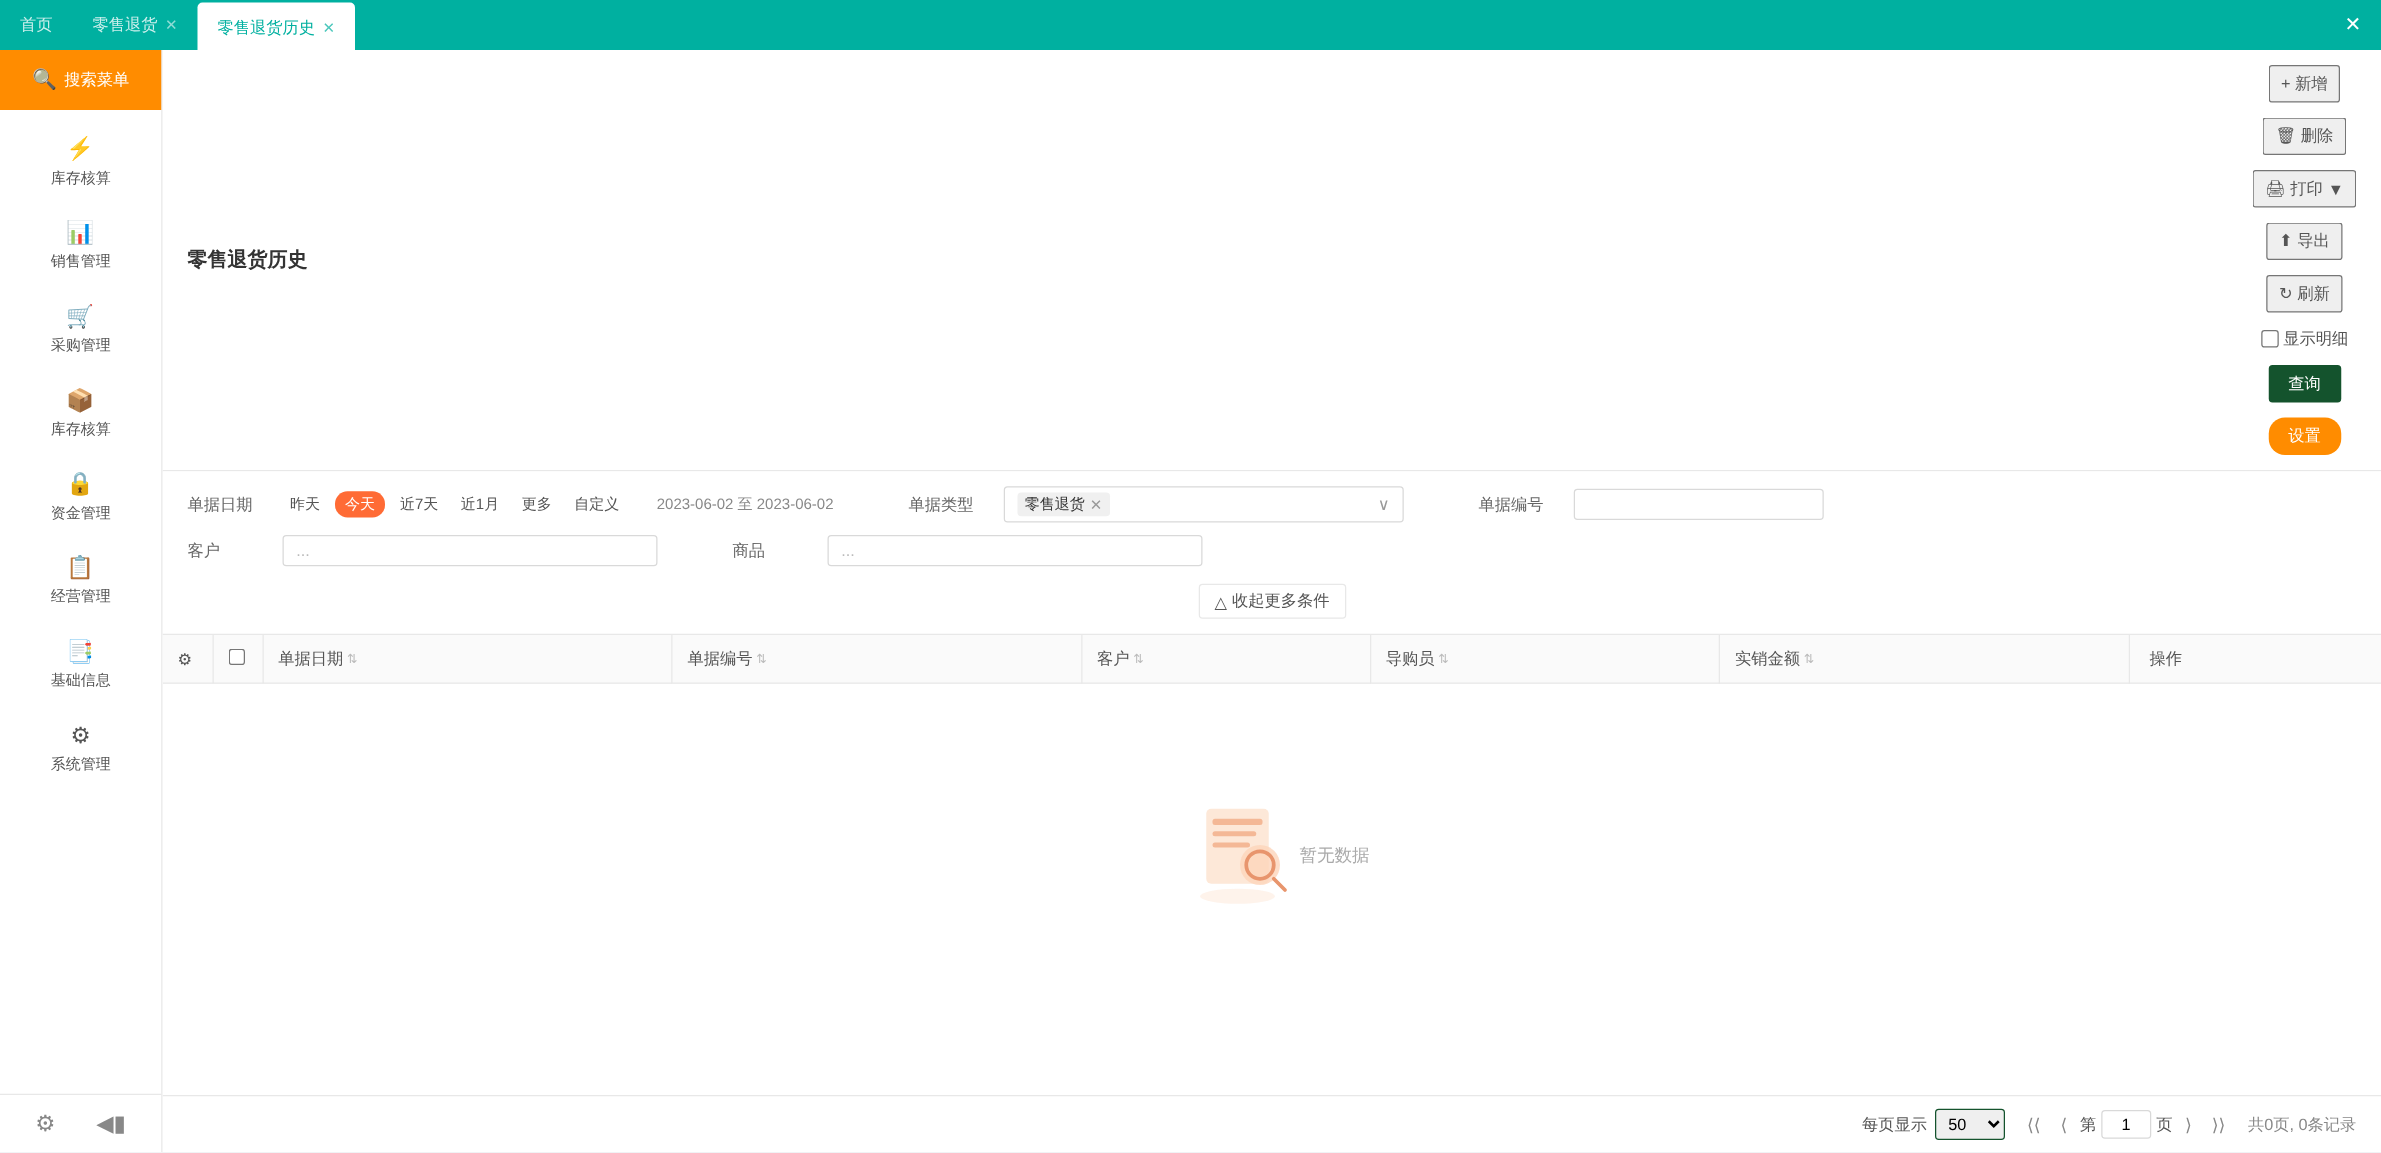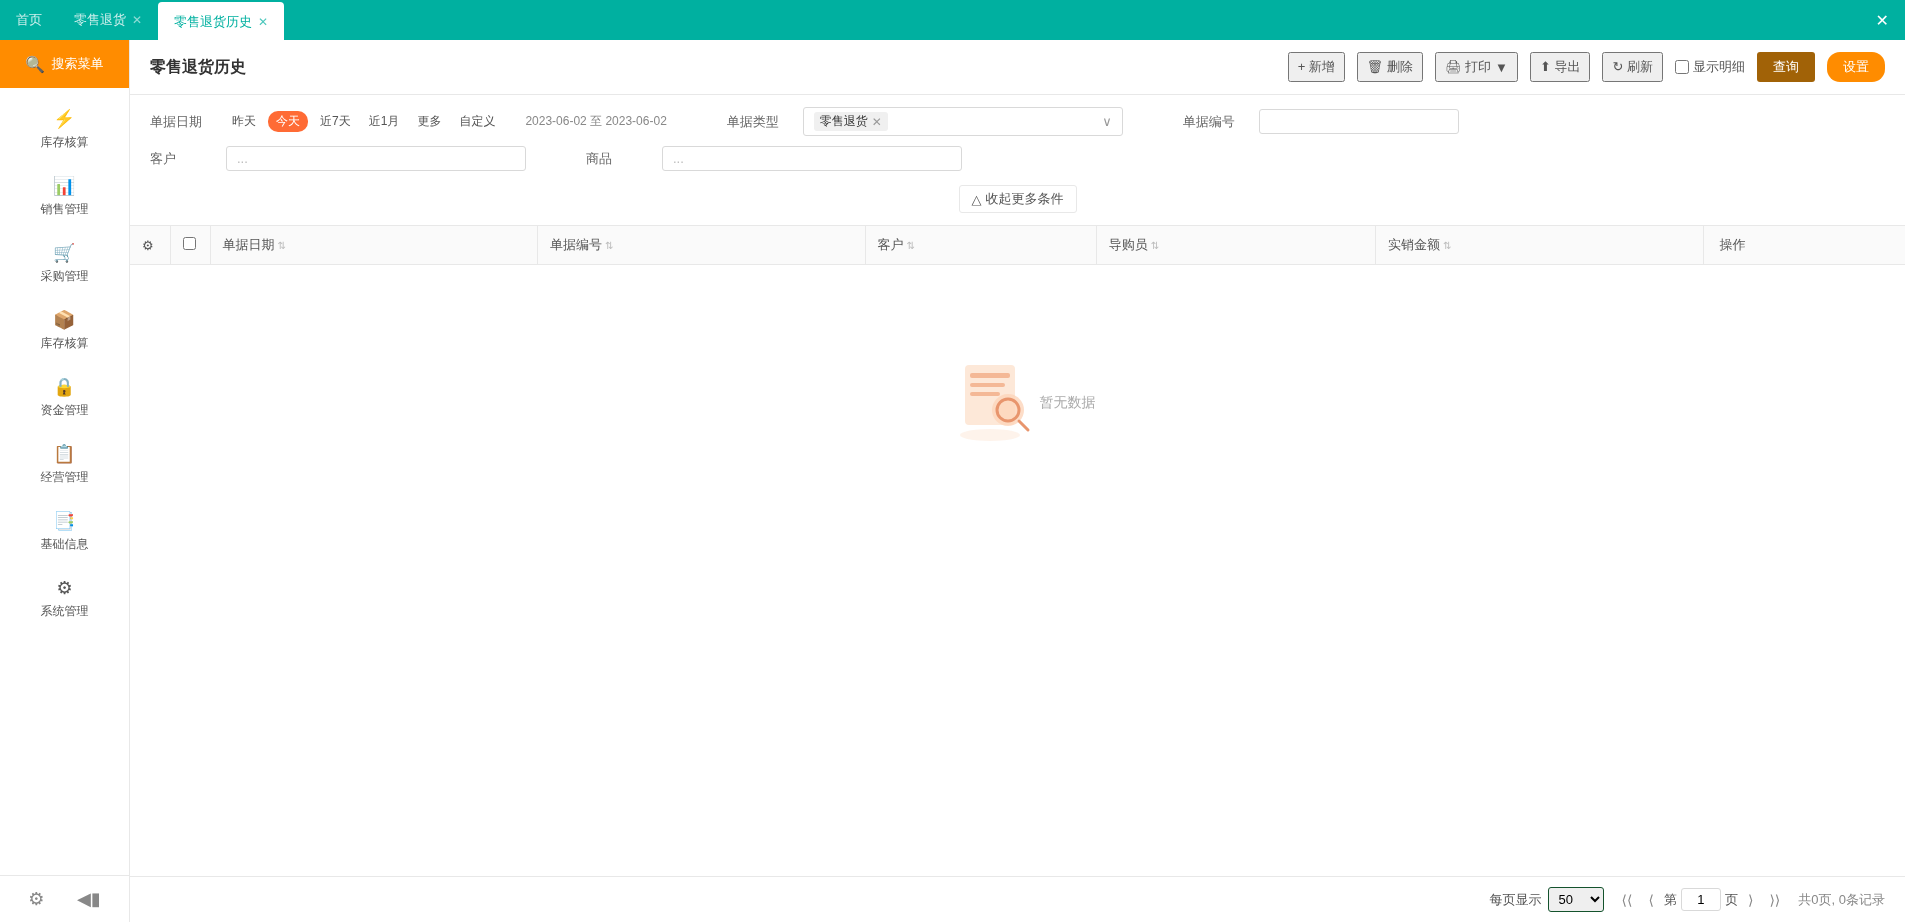--- a/index.html
+++ b/index.html
@@ -25,23 +25,23 @@
     .sidebar-item .nav-icon { font-size: 18px; }
     .sidebar-bottom { display: flex; justify-content: space-around; padding: 12px; border-top: 1px solid #e8e8e8; }
     .sidebar-bottom .btn-icon { cursor: pointer; color: #888; font-size: 18px; }
 
     
     .content-area { flex: 1; display: flex; flex-direction: column; overflow: hidden; }
 
     
     .page-header { background: #fff; padding: 12px 20px; border-bottom: 1px solid #e8e8e8; display: flex; align-items: center; justify-content: space-between; flex-shrink: 0; }
     .page-title { font-size: 16px; font-weight: bold; color: #333; }
-    .page-actions { display: flex; align-items: center; gap: 12px; }
+    .page-actions { display: flex; align-items: center; gap: 12px; flex-direction: column; }
     .action-btn { display: flex; align-items: center; gap: 4px; cursor: pointer; color: #555; font-size: 13px; padding: 4px 8px; }
-    .action-btn-primary { background: #a16207; color: white; border: none; padding: 6px 16px; border-radius: 3px; cursor: pointer; font-size: 13px; }
+    .action-btn-primary { background: #14532d; color: white; border: none; padding: 6px 16px; border-radius: 3px; cursor: pointer; font-size: 13px; }
     .action-btn-setting { background: #ff8c00; color: white; border: none; padding: 6px 16px; border-radius: 13px; cursor: pointer; font-size: 13px; }
     .show-detail { display: flex; align-items: center; gap: 4px; font-size: 13px; color: #555; }
     .show-detail input { width: 14px; height: 14px; }
 
     
     .filter-area { background: #fff; padding: 12px 20px; border-bottom: 1px solid #e8e8e8; flex-shrink: 0; }
     .filter-row { display: flex; align-items: center; gap: 20px; margin-bottom: 10px; }
     .filter-label { color: #666; font-size: 13px; white-space: nowrap; min-width: 56px; }
     .filter-date-options { display: flex; gap: 6px; align-items: center; }
     .date-option { font-size: 12px; color: #555; cursor: pointer; padding: 2px 6px; border-radius: 3px; }

